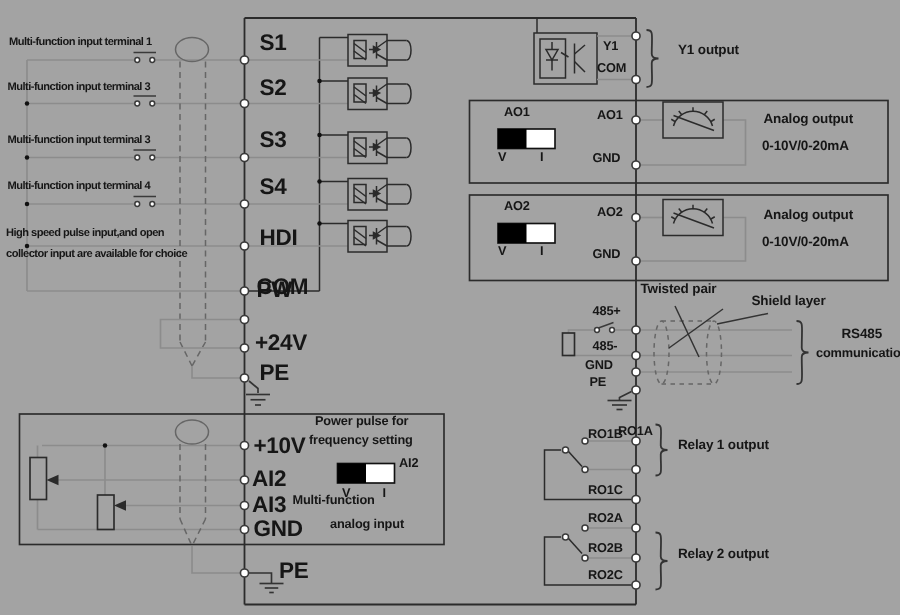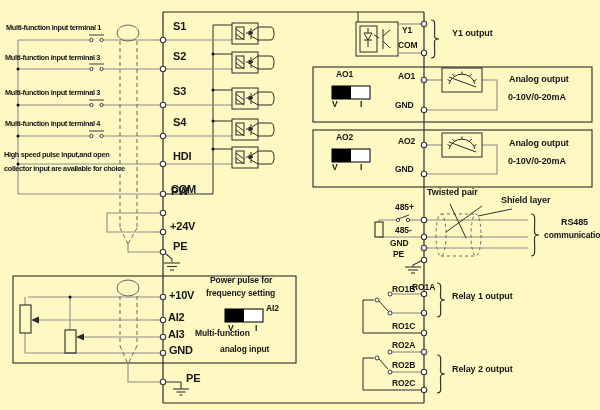--- a/index.html
+++ b/index.html
@@ -1,22 +1,22 @@
 <!DOCTYPE html>
 <html><head>
 <meta charset="utf-8">
 <style>
   html,body{margin:0;padding:0;background:#ffffff;}
-  .stage{position:relative;width:600px;height:410px;background:#fef9c3;overflow:hidden;
+  .stage{position:relative;width:600px;height:410px;background:#a3a3a3;overflow:hidden;
          font-family:"Liberation Sans",sans-serif;}
   svg{position:absolute;left:0;top:0;}
   .L{position:absolute;font-family:"Liberation Sans",sans-serif;font-weight:bold;color:#161616;
      white-space:nowrap;font-size:8.5px;line-height:1;letter-spacing:-0.1px;}
   .s7{font-size:7.4px;letter-spacing:-0.35px;}
-  .s9{font-size:11px;letter-spacing:-0.2px;}
+  .s9{font-size:15px;letter-spacing:-0.2px;}
   .cap{font-size:9px;}
 </style>
 </head>
 <body>
 
 <div class="stage">
 
 <svg width="600" height="410" viewBox="0 0 600 410">
 
   <g stroke="#2b2b2b" stroke-width="1.2" fill="none">

